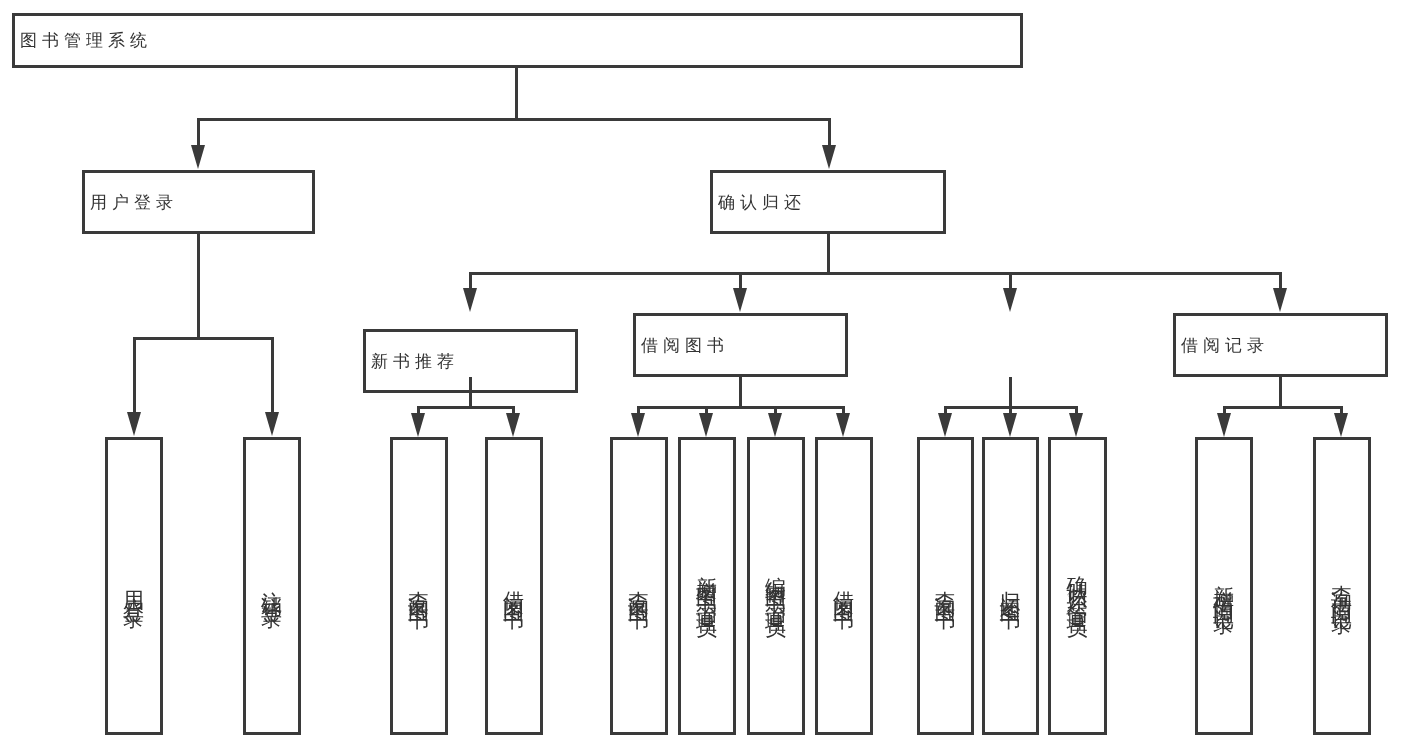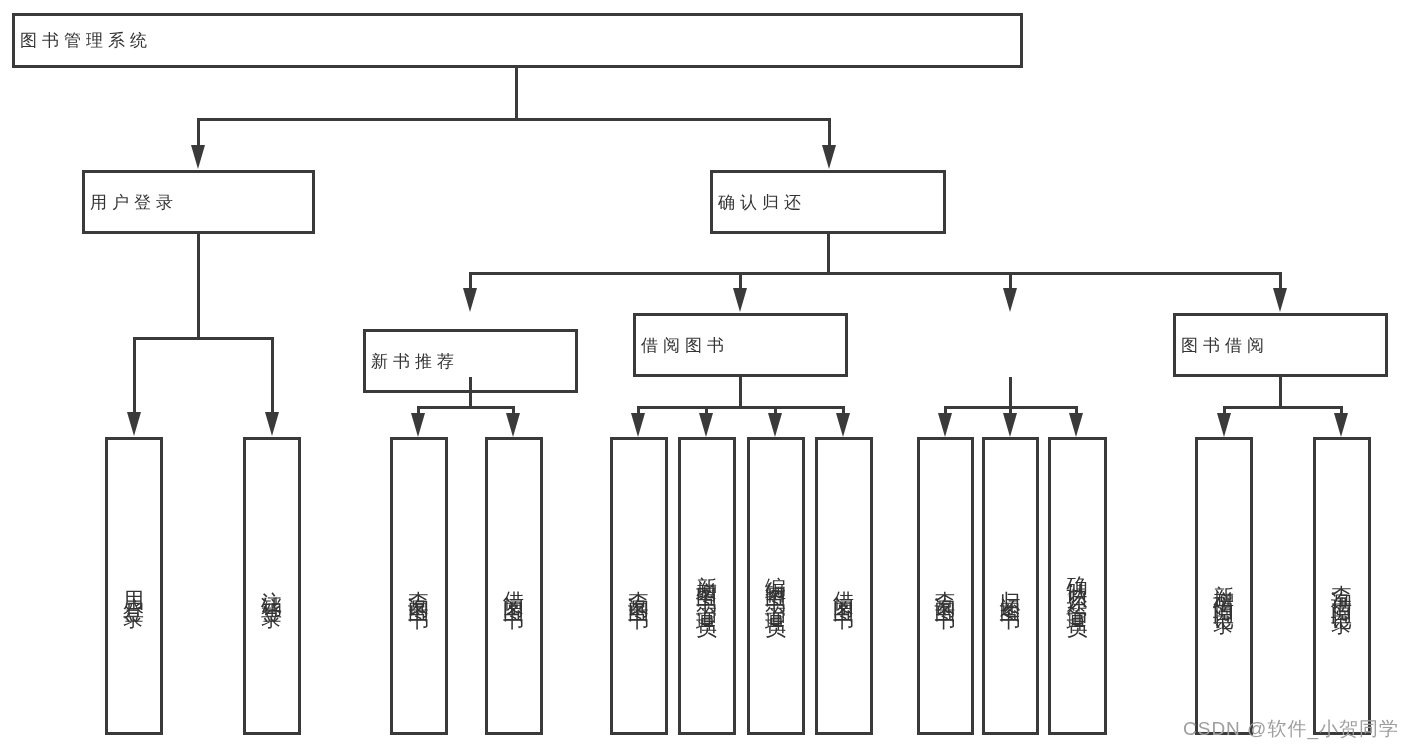--- a/index.html
+++ b/index.html
@@ -112,21 +112,21 @@
   <div class="vline" style="left:1279px; top:272px; height:18px;"></div>
   <div class="arrow" style="left:1273px; top:288px;"></div>
 
   <div class="box" style="left:363px; top:313px; width:215px; height:64px;margin-top:16px;">
     <span>新书推荐</span>
   </div>
   <div class="box" style="left:633px; top:313px; width:215px; height:64px;">
     <span>借阅图书</span>
   </div>
   <div class="box" style="left:1173px; top:313px; width:215px; height:64px;">
-    <span>图书借阅</span>
+    <span>借阅记录</span>
   </div>
 
   <div class="vline" style="left:469px; top:377px; height:32px;"></div>
   <div class="hline" style="left:417px; top:406px; width:98px;"></div>
   <div class="vline" style="left:417px; top:406px; height:10px;"></div>
   <div class="arrow" style="left:411px; top:413px;"></div>
   <div class="vline" style="left:512px; top:406px; height:10px;"></div>
   <div class="arrow" style="left:506px; top:413px;"></div>
 
   <div class="vline" style="left:739px; top:377px; height:32px;"></div>
@@ -193,15 +193,14 @@
     <span class="vlabel">确认归还（管理员）</span>
   </div>
 
   <div class="leaf" style="left:1195px;">
     <span class="vlabel">新增借阅记录</span>
   </div>
   <div class="leaf" style="left:1313px;">
     <span class="vlabel">查询借阅记录</span>
   </div>
 
-  <div class="watermark">CSDN @软件_小贺同学</div>
 
 </div>
 
 </body></html>

